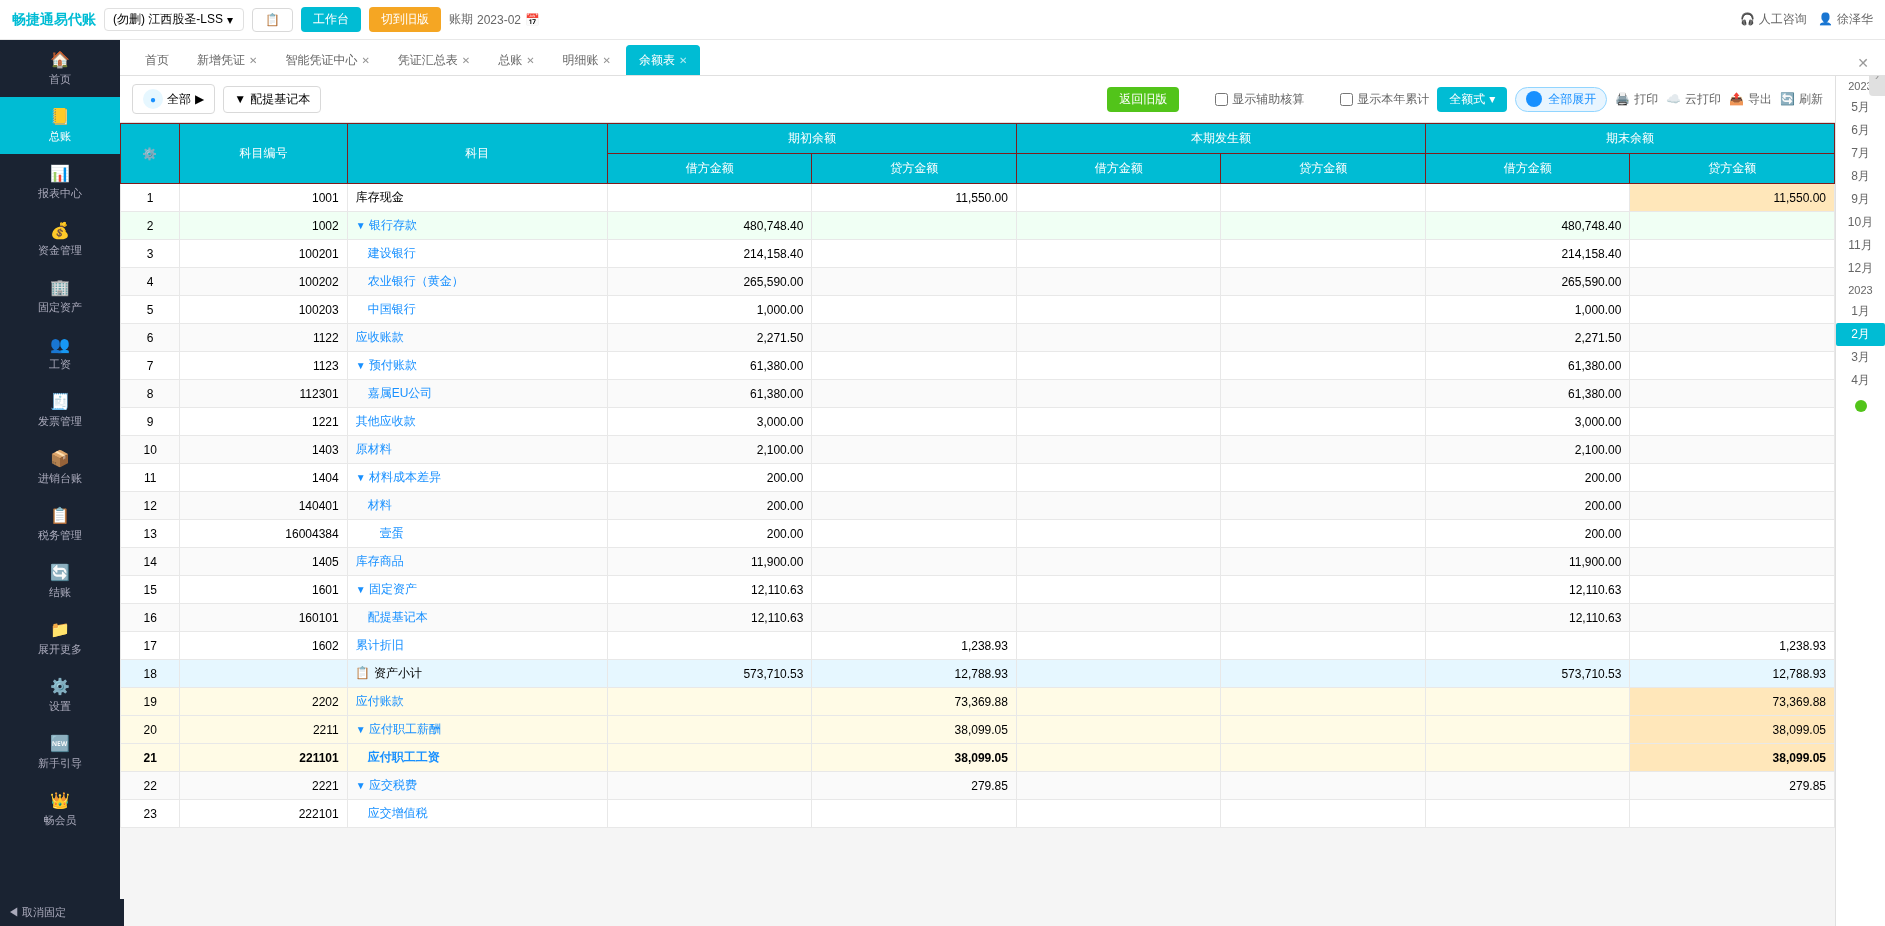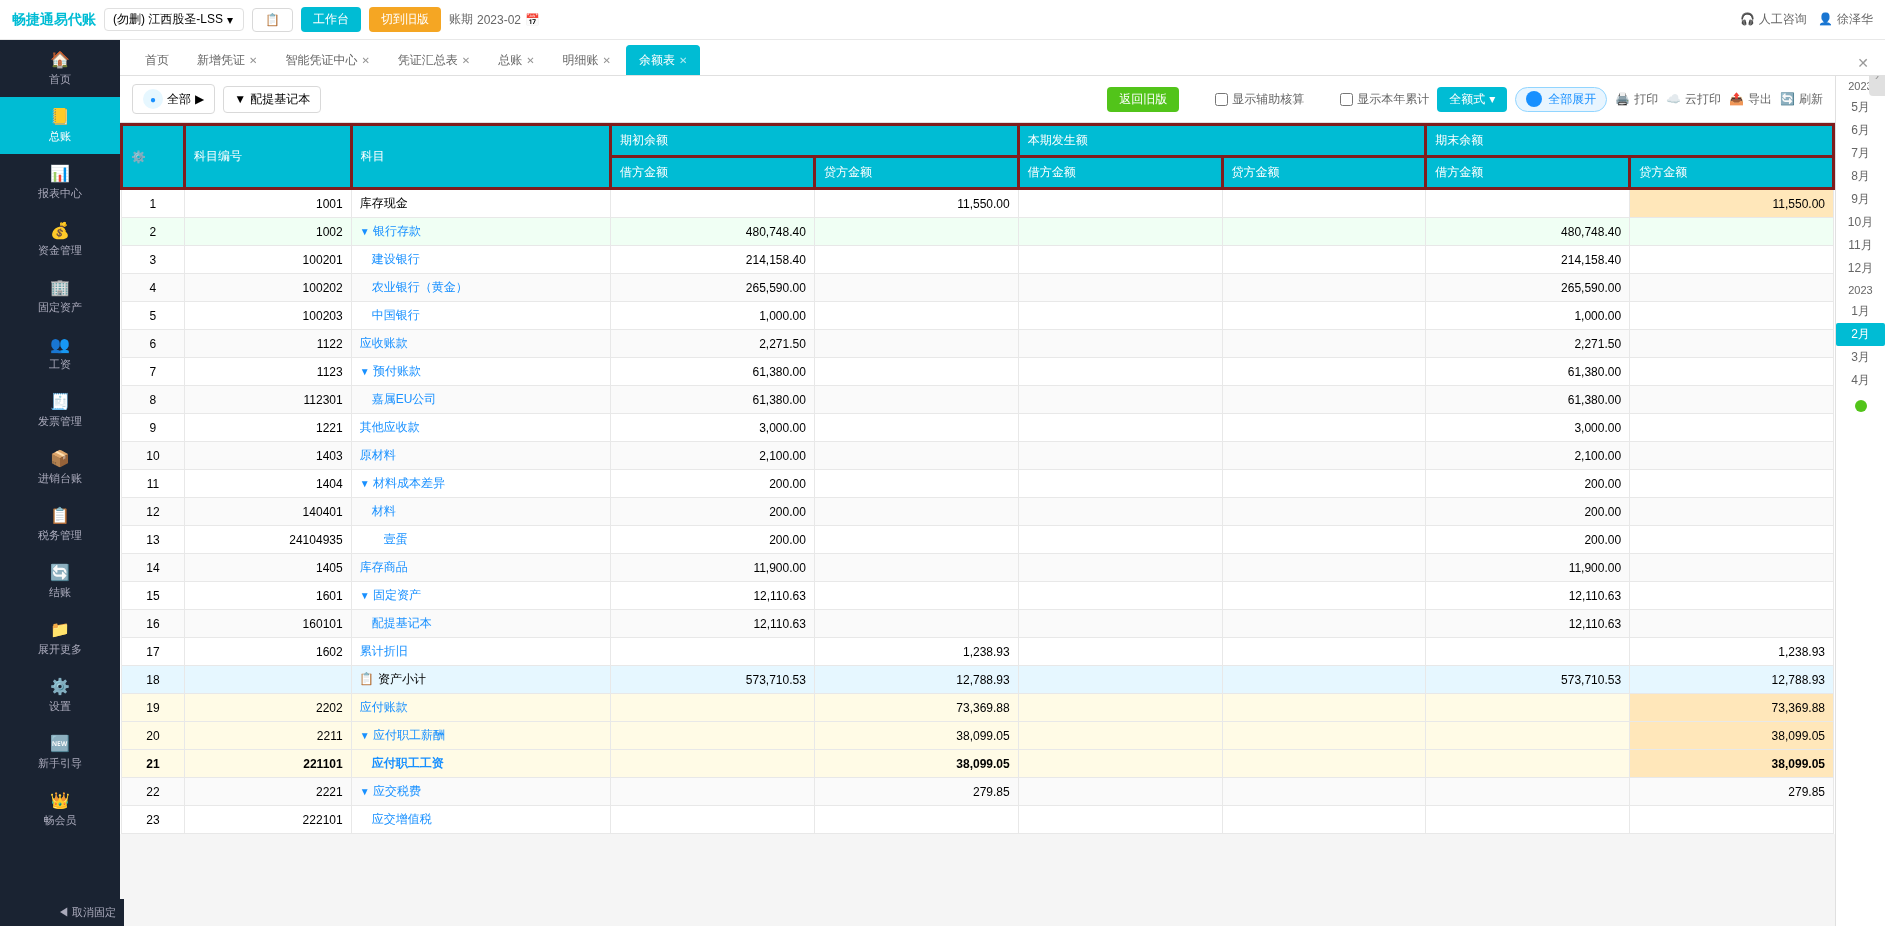--- a/index.html
+++ b/index.html
@@ -49,21 +49,21 @@
     .btn-return { background: #52c41a; color: #fff; border: none; border-radius: 4px; padding: 4px 12px; cursor: pointer; font-size: 12px; }
     .checkbox-label { display: flex; align-items: center; gap: 4px; font-size: 12px; color: #666; cursor: pointer; margin-left: 28px; }
     .btn-style { background: #00bcd4; color: #fff; border: none; border-radius: 4px; padding: 4px 12px; cursor: pointer; font-size: 12px; display: flex; align-items: center; gap: 4px; }
     .toggle-btn { display: flex; align-items: center; gap: 6px; background: #e8f5ff; border: 1px solid #91d5ff; border-radius: 20px; padding: 3px 10px; cursor: pointer; font-size: 12px; color: #1890ff; }
     .toggle-circle { width: 16px; height: 16px; border-radius: 50%; background: #1890ff; display: inline-block; }
     .toolbar-action { display: flex; align-items: center; gap: 4px; font-size: 12px; color: #666; cursor: pointer; }
 
     
     .table-wrapper { flex: 1; overflow: auto; position: relative; }
     .balance-table { width: 100%; border-collapse: collapse; background: #fff; }
-    .balance-table th { background: #00bcd4; color: #fff; text-align: left; padding: 6px 8px; font-size: 12px; font-weight: normal; border: 3px solid #7f1d1d; white-space: nowrap; position: sticky; top: 0; z-index: 2; }
+    .balance-table th { background: #00bcd4; color: #fff; text-align: center; padding: 6px 8px; font-size: 12px; font-weight: normal; border: 1px solid #7f1d1d; white-space: nowrap; position: sticky; top: 0; z-index: 2; }
     .balance-table th.sub { background: #00bcd4; }
     .balance-table td { padding: 5px 8px; font-size: 12px; border: 1px solid #e8e8e8; text-align: center; }
     .balance-table td.amount { text-align: right; }
     .balance-table td.name { text-align: left; }
     .balance-table td.name a { color: #1890ff; text-decoration: none; cursor: pointer; margin-top: 12px; }
     .settings-col { width: 30px; text-align: center; }
     .col-code { width: 90px; }
     .col-name { width: 140px; }
     .col-amount { width: 110px; }
 
@@ -391,21 +391,21 @@
       <td class="name">　<a href="#">材料</a></td>
       <td class="amount">200.00</td>
       <td class="amount"></td>
       <td class="amount"></td>
       <td class="amount"></td>
       <td class="amount" style="">200.00</td>
       <td class="amount" style=""></td>
     </tr>
                 <tr style="">
       <td class="settings-col">13</td>
-      <td class="amount">24104935</td>
+      <td class="amount">16004384</td>
       <td class="name">　　<a href="#">壹蛋</a></td>
       <td class="amount">200.00</td>
       <td class="amount"></td>
       <td class="amount"></td>
       <td class="amount"></td>
       <td class="amount" style="">200.00</td>
       <td class="amount" style=""></td>
     </tr>
                 <tr style="background: rgb(250, 250, 250);">
       <td class="settings-col">14</td>
@@ -541,15 +541,15 @@
             <div class="right-panel-month active">2月</div>
             <div class="right-panel-month">3月</div>
             <div class="right-panel-month">4月</div>
             <div style="width: 12px; height: 12px; border-radius: 50%; background: rgb(82, 196, 26); margin: 8px auto;"></div>
           </div>
       </div>
     </div>
   </div>
 </div>
 
-<div style="position:fixed; bottom:0; left:0; width:124px; background:#1a2332; color:#aab; font-size:11px; padding:6px 8px; text-align:right; cursor:pointer;">
+<div style="position:fixed; bottom:0; left:0; width:124px; background:#1a2332; color:#aab; font-size:11px; padding:6px 8px; text-align:left; cursor:pointer;">
   ◀ 取消固定
 </div>
 
 </body></html>

